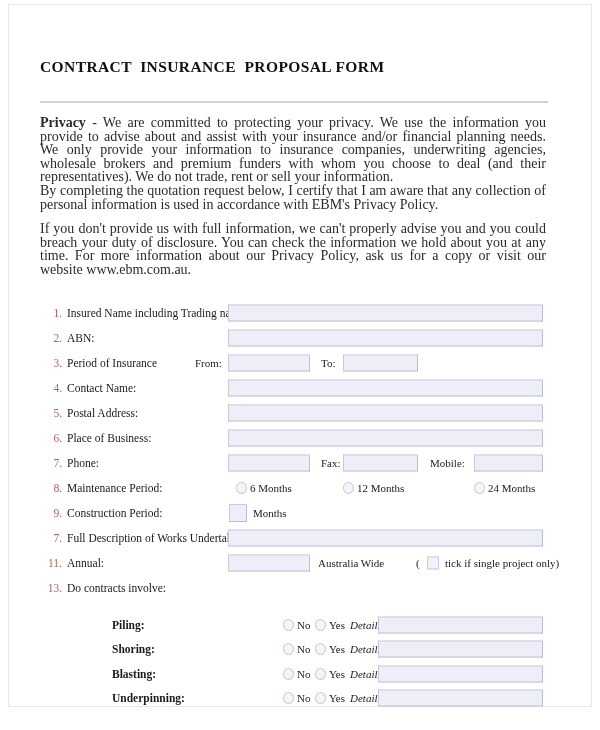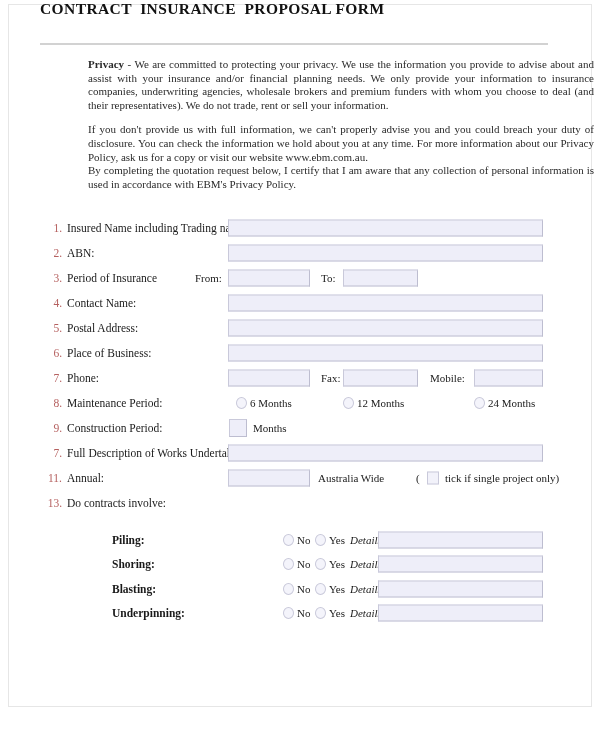--- a/index.html
+++ b/index.html
@@ -34,42 +34,42 @@
   .content {
     position: absolute;
     left: 40px;
     top: 0;
     width: 505px;
   }
 
   
   .doc-title {
     margin: 0;
+    padding-top: 58px;
     font-size: 15.5px;
     font-weight: bold;
     letter-spacing: 0.4px;
     color: #111;
     white-space: pre;
   }
   .rule {
     margin-top: 25px;
     height: 2px;
     background: #d2d2d2;
     width: 508px;
   }
 
   
   .privacy {
     margin-top: 13px;
     width: 506px;
-    font-size: 11px;
+    font-size: 14px;
     line-height: 13.6px;
     text-align: justify;
     color: #2a2a2a;
-    margin-left: 48px;
   }
   .privacy .lead { font-weight: bold; }
   .privacy p { margin: 0; }
   .privacy p + p { margin-top: 11px; }
 
   
   .form { margin-top: 24px; }
   .row {
     position: relative;
     height: 25px;
@@ -165,22 +165,22 @@
   <div class="page-frame"></div>
 
   <div class="content">
 
     <h1 class="doc-title">CONTRACT  INSURANCE  PROPOSAL FORM</h1>
 
     <div class="rule"></div>
 
     <div class="privacy">
       <p><span class="lead">Privacy</span><span> - We are committed to protecting your privacy. We use the information you provide to advise about and assist with your insurance and/or financial planning needs. We only provide your information to insurance companies, underwriting agencies, wholesale brokers and premium funders with whom you choose to deal (and their representatives). We do not trade, rent or sell your information.</span></p>
+      <p style="margin-top:0"><span>By completing the quotation request below, I certify that I am aware that any collection of personal information is used in accordance with EBM's Privacy Policy.</span></p>
       <p><span>If you don't provide us with full information, we can't properly advise you and you could breach your duty of disclosure. You can check the information we hold about you at any time. For more information about our Privacy Policy, ask us for a copy or visit our website www.ebm.com.au.</span></p>
-      <p style="margin-top:0"><span>By completing the quotation request below, I certify that I am aware that any collection of personal information is used in accordance with EBM's Privacy Policy.</span></p>
     </div>
 
     <div class="form">
 
       <div class="row">
         <span class="num">1.</span>
         <span class="label">Insured Name including Trading names:</span>
         <span class="fieldbox" style="left:188px;width:315px;"></span>
       </div>
 

